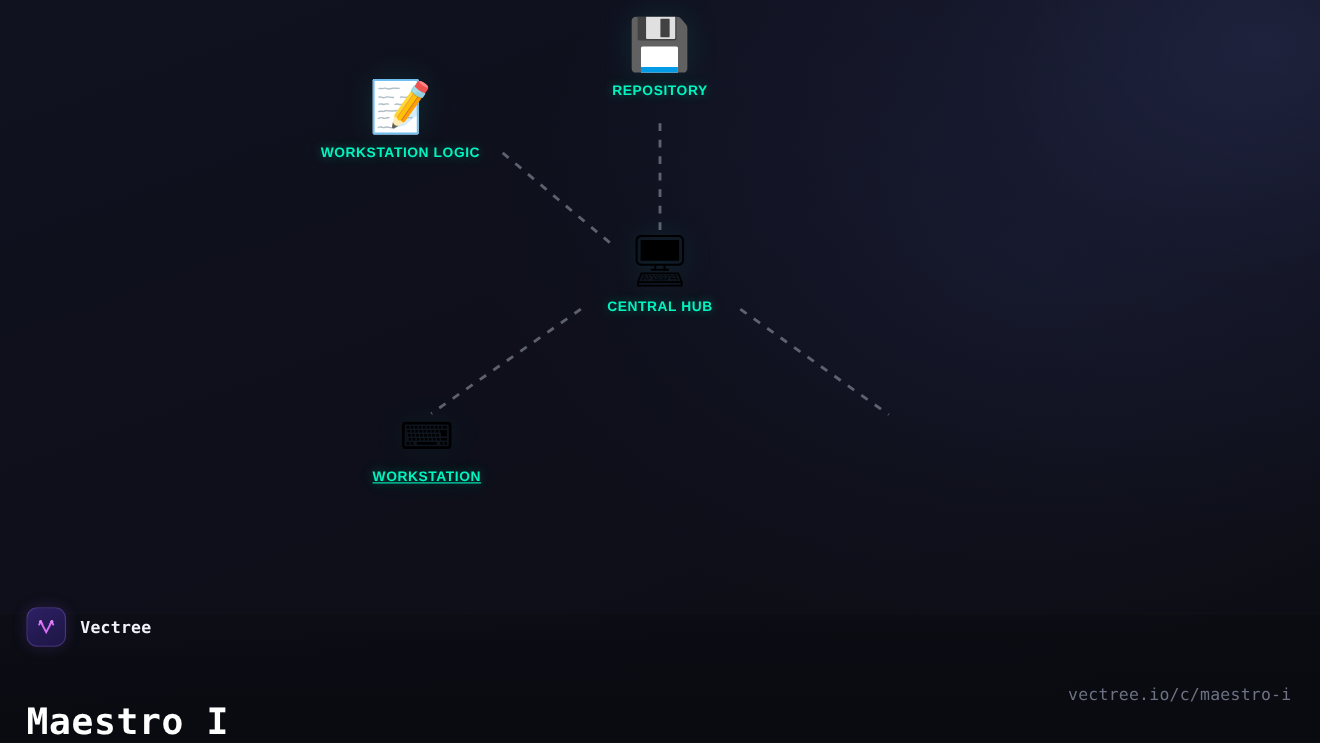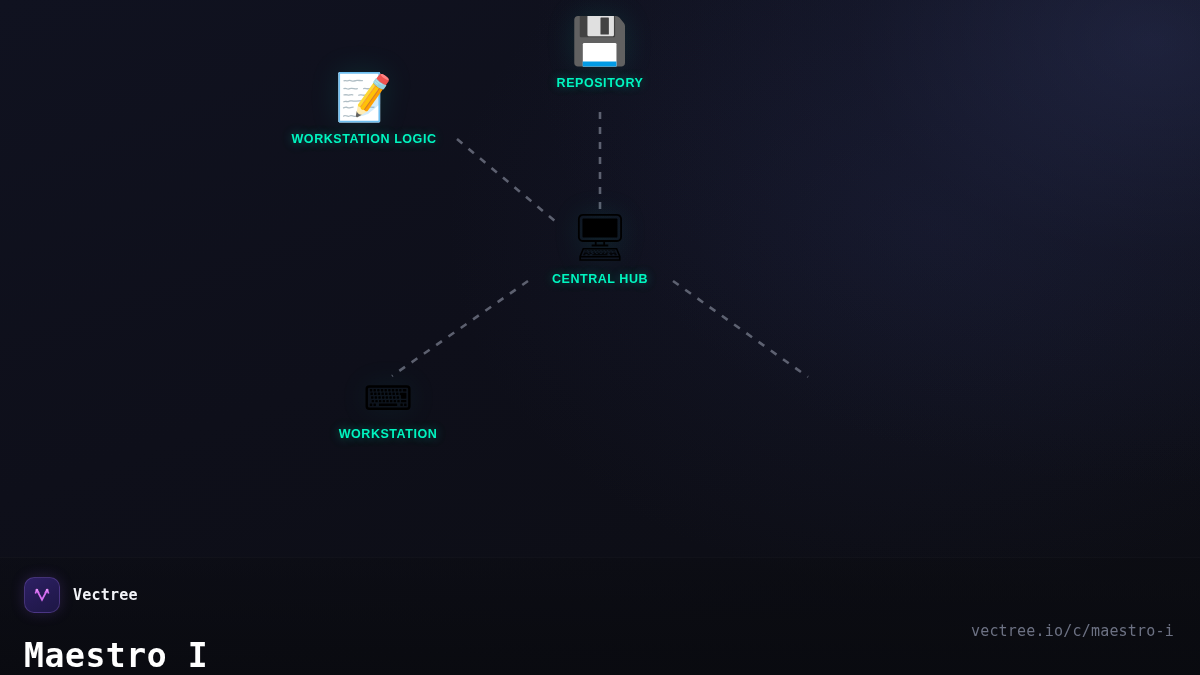--- a/index.html
+++ b/index.html
@@ -66,21 +66,21 @@
     position: absolute;
     left: 0;
     bottom: 0;
     width: 1200px;
     height: 118px;
     background: linear-gradient(180deg, rgba(10,11,16,0.35) 0%, rgba(9,10,15,0.85) 100%);
   }
   #brand-row {
     position: absolute;
     left: 24px;
-    top: 577px;
+    top: 552px;
     display: flex;
     align-items: center;
     gap: 13px;
   }
   #brand-logo {
     width: 34px;
     height: 34px;
     border-radius: 10px;
     background: linear-gradient(150deg, #2d2064 0%, #241a52 55%, #1d1745 100%);
     border: 1px solid rgba(160,120,230,0.28);
@@ -139,21 +139,21 @@
       <div class="node" style="left: 364px; top: 108px;">
         <div class="node-icon">📝</div>
         <div class="node-label" style="color: rgb(0, 245, 192);">WORKSTATION LOGIC</div>
       </div>
       <div class="node" style="left: 600px; top: 248px;">
         <div class="node-icon">🖥</div>
         <div class="node-label" style="color: rgb(0, 245, 192);">CENTRAL HUB</div>
       </div>
       <div class="node" style="left: 388px; top: 409px;">
         <div class="node-icon small">⌨</div>
-        <div class="node-label" style="color: rgb(0, 245, 192);">WORKSTATION</div>
+        <div class="node-label" style="color: rgb(0, 245, 192); text-decoration: underline;">WORKSTATION</div>
       </div>
     </div>
 
   <div id="footer-divider"></div>
   <div id="footer"></div>
 
   <div id="brand-row">
     <div id="brand-logo">
       <svg width="22" height="22" viewBox="0 0 24 24" aria-hidden="true">
         <g stroke="#d56ef0" stroke-width="1.9" stroke-linecap="round" fill="none">

